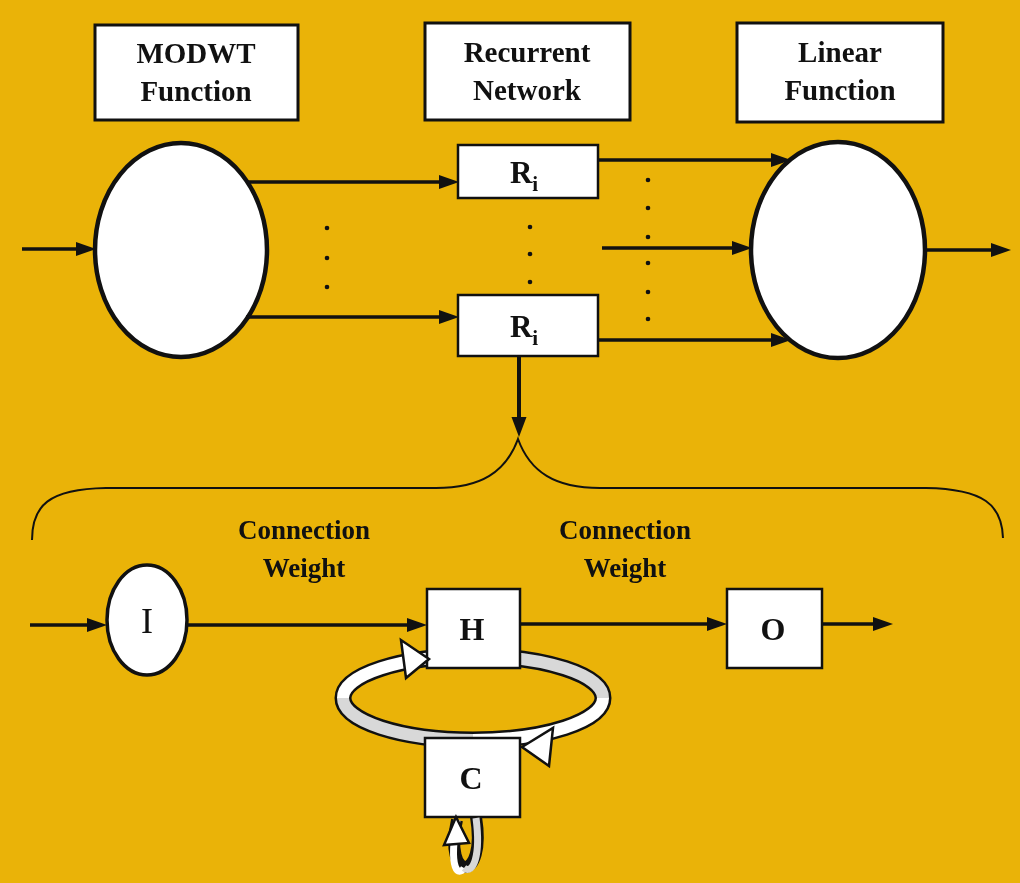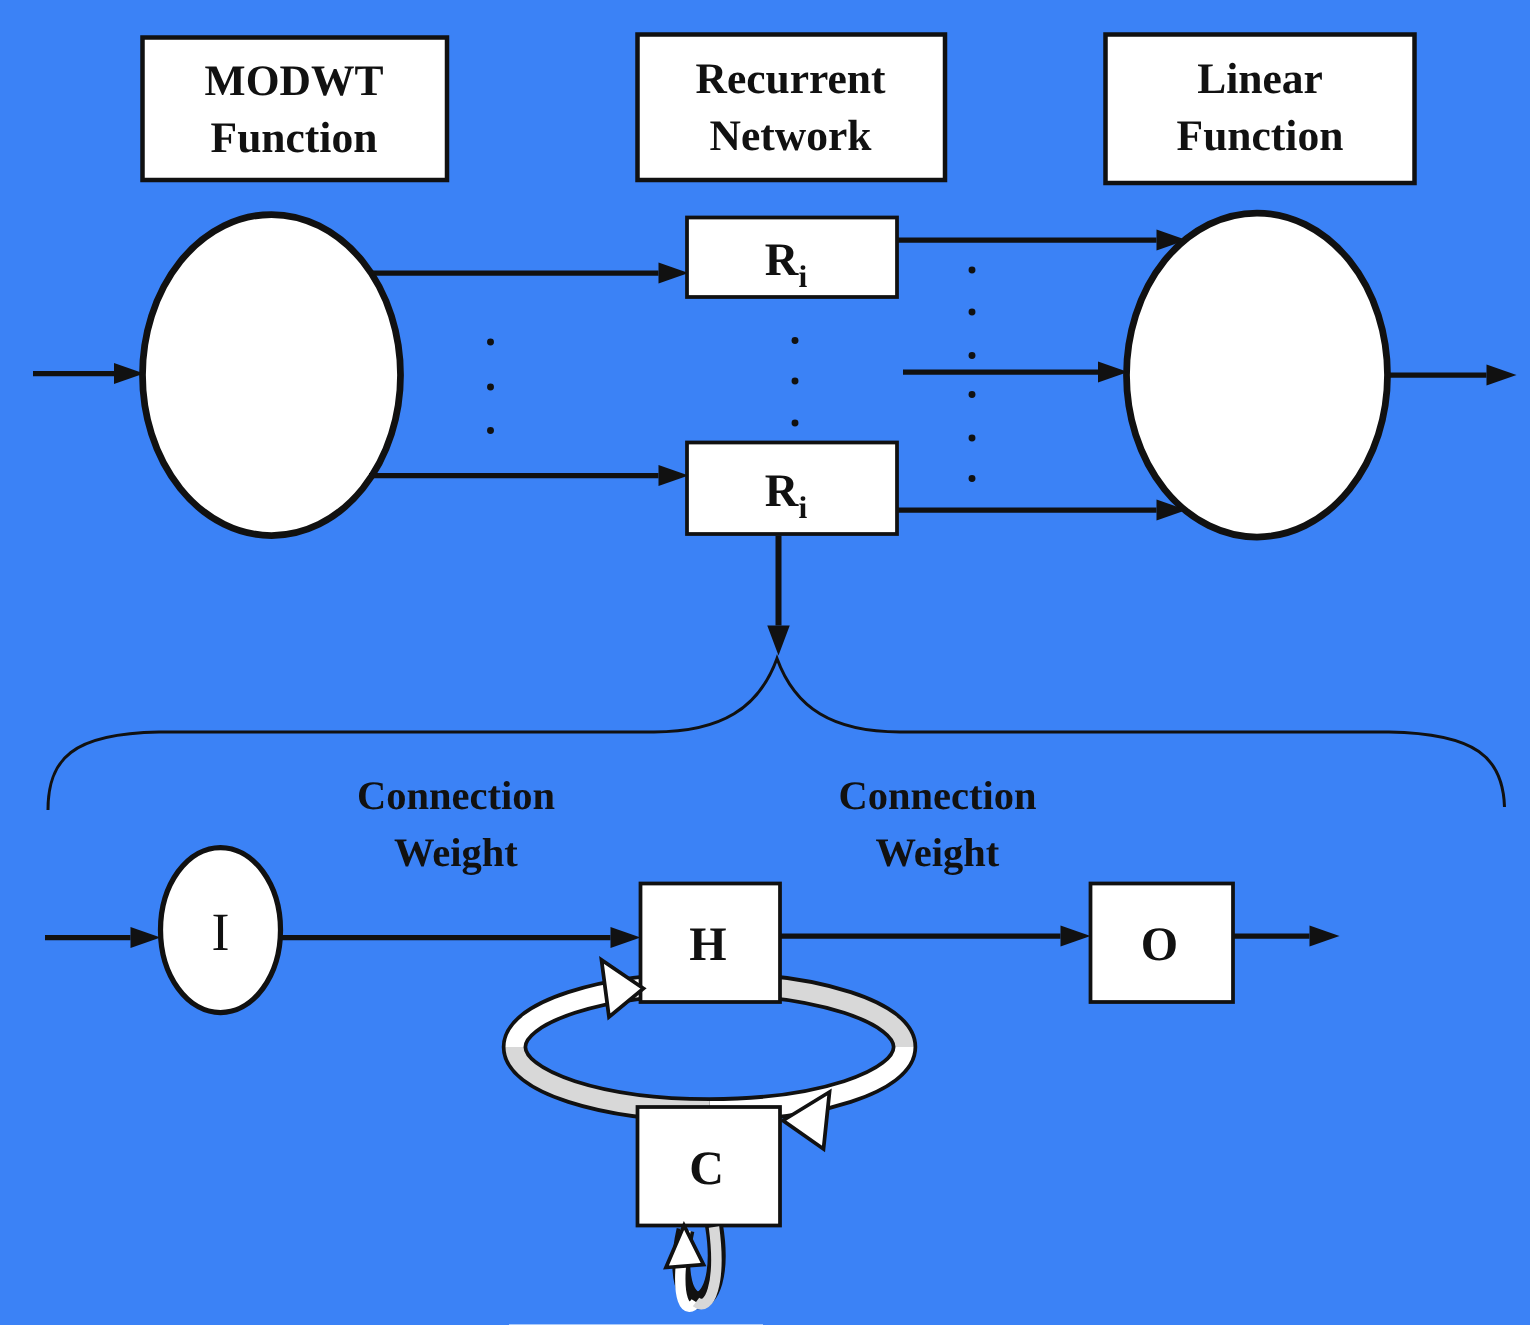--- a/index.html
+++ b/index.html
@@ -5,21 +5,21 @@
   html, body {
     margin: 0;
     padding: 0;
     background: #ffffff;
     font-family: "Liberation Serif", serif;
   }
   .stage {
     position: relative;
     width: 1020px;
     height: 883px;
-    background: #3b82f6;
+    background: #eab308;
     overflow: hidden;
   }
   svg { display: block; }
   .box { fill: #ffffff; stroke: #111111; }
   .hdr-box { stroke-width: 3; }
   .unit-box { stroke-width: 2.5; }
   .node-box { stroke-width: 2.5; }
   .ellipse-big { fill: #ffffff; stroke: #111111; stroke-width: 4.5; }
   .ellipse-small { fill: #ffffff; stroke: #111111; stroke-width: 3.5; }
   .flow-line { stroke: #111111; stroke-width: 3.5; fill: none; }

